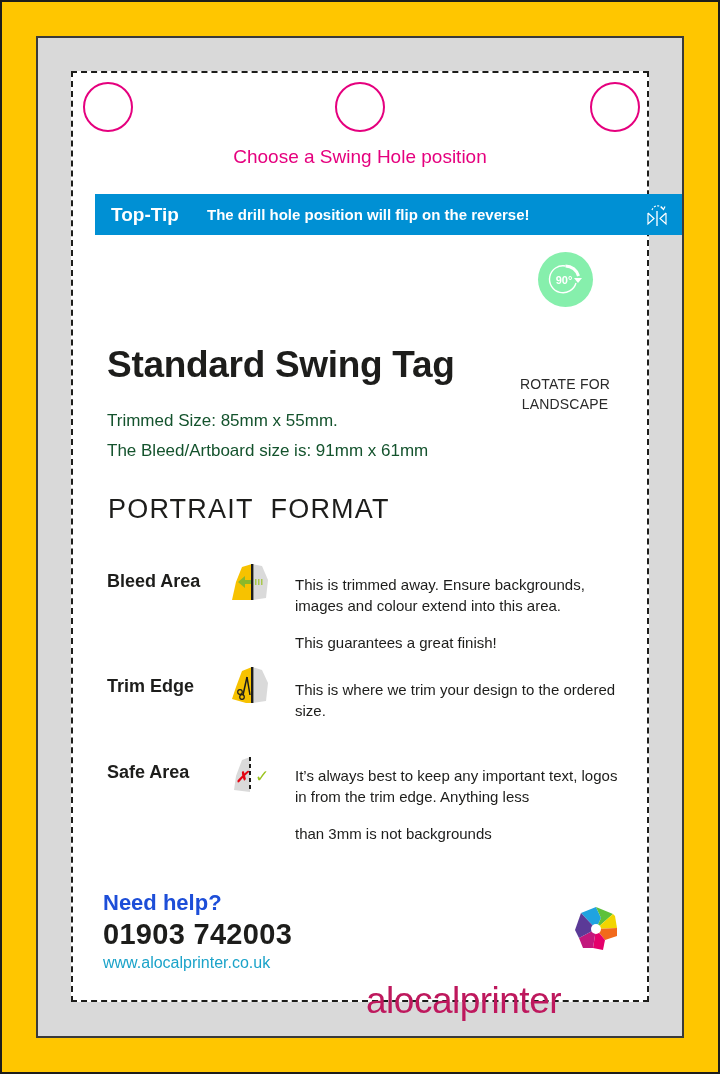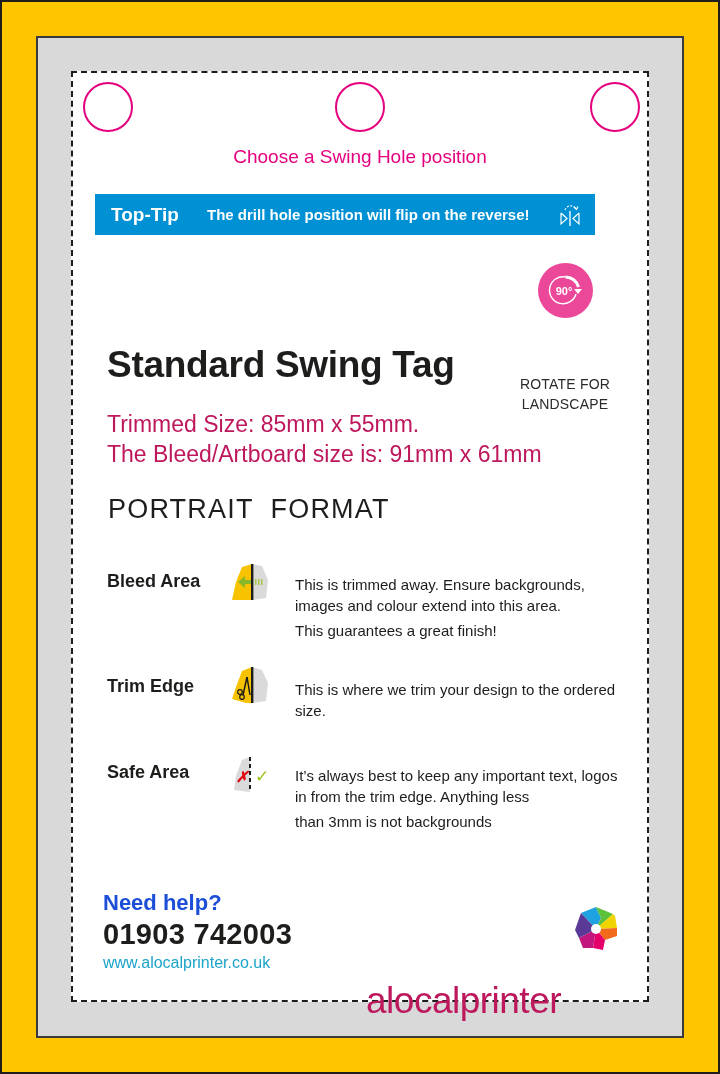--- a/index.html
+++ b/index.html
@@ -30,59 +30,59 @@
     }
     .hole-left { left: 83px; top: 82px; }
     .hole-center { left: 335px; top: 82px; }
     .hole-right { left: 590px; top: 82px; }
 
     .choose-text {
       position: absolute; left: 0; width: 720px; top: 146px; text-align: center;
       color: #E5007E; font-size: 19px;
     }
     .toptip {
-      position: absolute; left: 95px; top: 194px; width: 500px; height: 41px;
+      position: absolute; left: 95px; top: 194px; width: 587px; height: 41px;
       background: #0090D4; color: #fff;
       display: flex; align-items: center;
     }
     .toptip-label { font-weight: bold; font-size: 19px; margin-left: 16px; width: 96px; }
     .toptip-text { font-weight: bold; font-size: 15px; }
     .flip-icon { position: absolute; right: 12px; top: 8px; width: 26px; height: 26px; }
 
     .rotate-badge {
-      position: absolute; left: 538px; top: 263px; width: 55px; height: 55px;
-      border-radius: 50%; background: #ec4899; cursor: pointer;
+      position: absolute; left: 538px; top: 252px; width: 55px; height: 55px;
+      border-radius: 50%; background: #86efac; cursor: pointer;
     }
     .rotate-label {
       position: absolute; left: 505px; top: 326px; width: 120px; text-align: center;
       font-size: 14px; line-height: 20px; color: #2a2a2a; letter-spacing: 0.2px; margin-top: 48px;
     }
 
     .title {
       position: absolute; left: 107px; top: 344px;
       font-size: 37px; font-weight: bold; color: #1d1d1b; letter-spacing: -0.3px;
     }
     .size-line {
-      position: absolute; left: 107px; font-size: 23px; color: #be185d;
+      position: absolute; left: 107px; font-size: 17px; color: #14532d;
     }
     .size-line-1 { top: 411px; }
     .size-line-2 { top: 441px; }
     .format {
       position: absolute; left: 108px; top: 494px;
       font-size: 27px; font-weight: normal; color: #1d1d1b; letter-spacing: 1.2px;
     }
 
     .row-label {
       position: absolute; left: 107px; font-size: 18px; font-weight: bold; color: #1d1d1b;
     }
     .row-icon { position: absolute; left: 228px; width: 44px; height: 44px; }
     .row-desc {
       position: absolute; left: 295px; width: 330px; font-size: 15px; line-height: 21px; color: #1d1d1b;
     }
-    .row-desc .extra { display: block; margin-top: 4px; }
+    .row-desc .extra { display: block; margin-top: 16px; }
 
     .help-title { position: absolute; left: 103px; top: 890px; font-size: 22px; font-weight: bold; color: #1d4ed8; }
     .help-phone { position: absolute; left: 103px; top: 918px; font-size: 29px; font-weight: bold; color: #1d1d1b; letter-spacing: 0.3px; }
     .help-url { position: absolute; left: 103px; top: 954px; font-size: 16px; color: #1BA3C9; }
 
     .brand-name {
       position: absolute; left: 366px; top: 980px; font-size: 37px; color: #be185d; letter-spacing: -0.5px;
     }
     .brand-logo { position: absolute; left: 571px; top: 904px; width: 50px; height: 50px; }
   </style>

